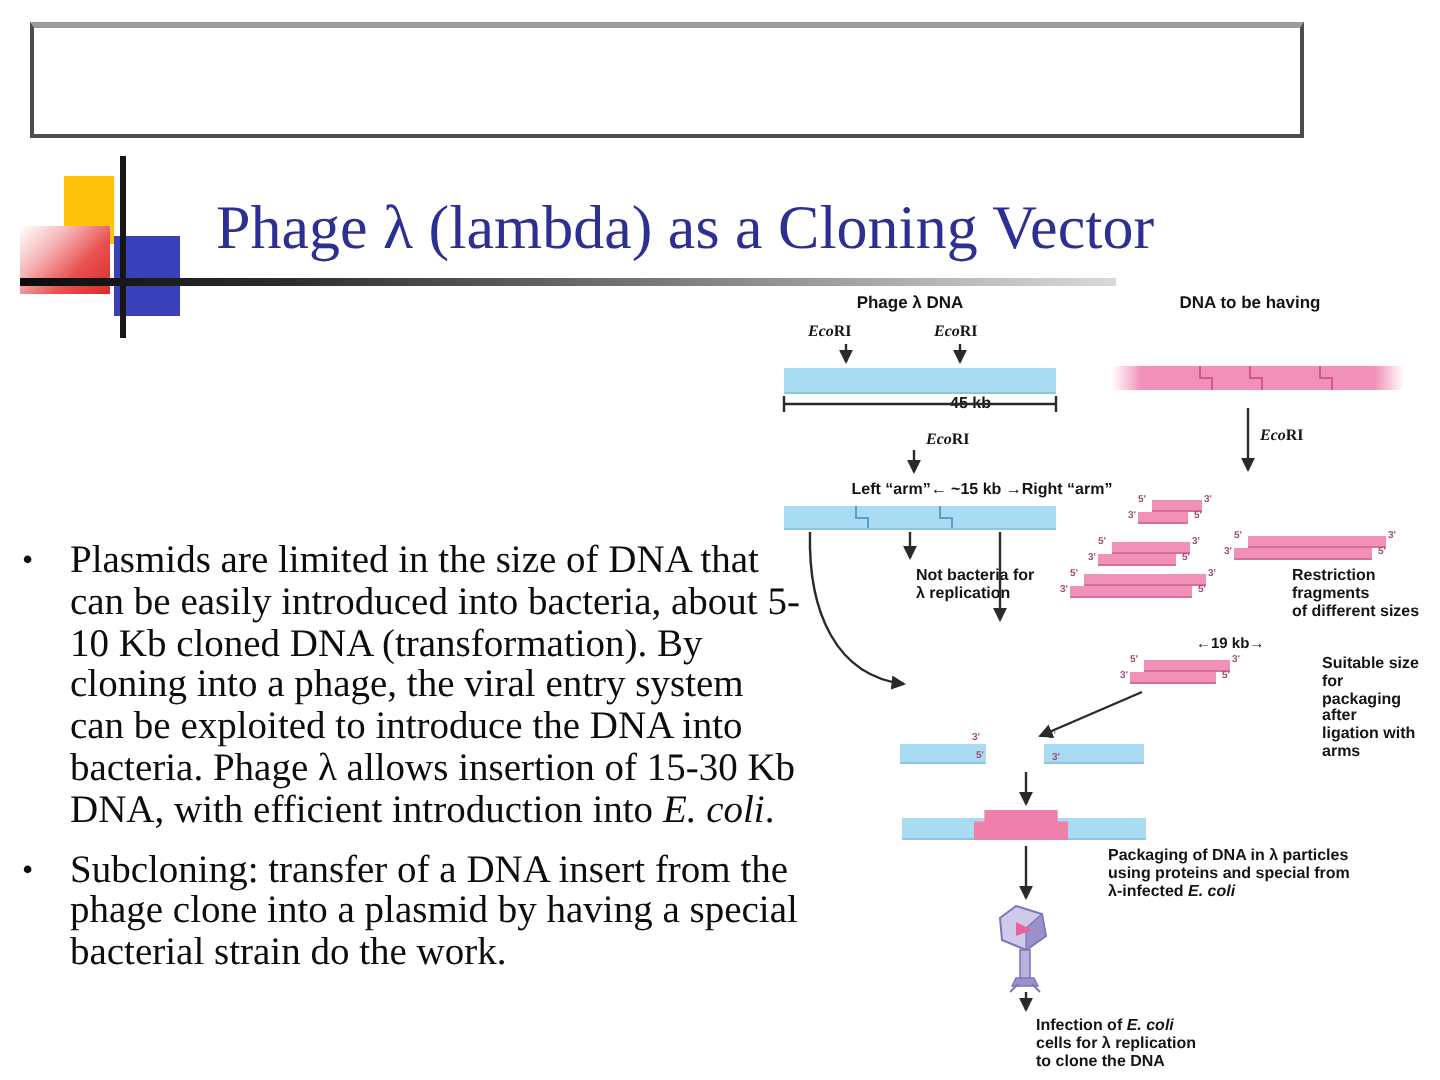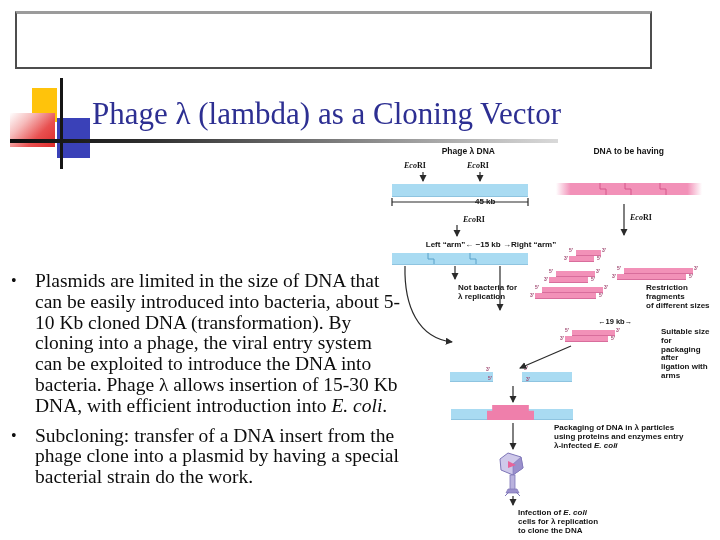--- a/index.html
+++ b/index.html
@@ -22,21 +22,21 @@
   .page-title{left:92px;top:96px;width:600px;font-family:"Liberation Serif",serif;
               font-size:31px;line-height:36px;white-space:nowrap;}
 
   .bullets{left:6px;top:271px;width:394px;font-family:"Liberation Serif",serif;
            font-size:19.5px;line-height:20.8px;color:#0d0d0d;}
   .bullet{position:relative;padding-left:29px;margin-bottom:9px;}
   .bullet .dot{position:absolute;left:5px;top:0px;font-size:16px;}
 
   
   .dlbl{font-weight:bold;font-size:8px;line-height:8.8px;color:#141414;white-space:pre-line;margin-left:32px;}
-  .dhead{font-weight:bold;font-size:8.5px;color:#141414;white-space:nowrap;text-align:right;}
+  .dhead{font-weight:bold;font-size:8.5px;color:#141414;white-space:nowrap;text-align:center;}
   .ecori{font-family:"Liberation Serif",serif;font-weight:bold;font-size:8px;color:#141414;white-space:nowrap;}
   .ecori em{font-style:italic;}
   .tiny{font-size:5px;line-height:5px;color:#a04a72;font-weight:bold;white-space:nowrap;}
 
   
   .bluebar{background:#a9dbf2;border-bottom:1px solid #8ec4e0;}
   .pinkfade{background:linear-gradient(to right,rgba(242,145,184,0) 0%,#f291b8 10%,#f291b8 90%,rgba(242,145,184,0) 100%);}
   .fragbar{position:absolute;height:5px;background:#f291b8;border-bottom:1px solid #d86d9c;}
   .frag{height:12px;}
 
@@ -51,21 +51,21 @@
 <div class="slide">
 
   <div class="abs top-box"></div>
 
   <div class="abs dec-yellow" style="background: rgb(255, 195, 11);"></div>
   <div class="abs dec-red"></div>
   <div class="abs dec-blue" style="background: rgb(58, 65, 184);"></div>
   <div class="abs dec-vline"></div>
   <div class="abs dec-hline"></div>
 
-  <div class="abs page-title" style="color: rgb(45, 47, 146);">Phage λ (lambda) as a Cloning Vector</div>
+  <div class="abs page-title" style="color: rgb(45, 47, 146); margin-left: 16px;">Phage λ (lambda) as a Cloning Vector</div>
 
   <div class="abs bullets">
     <div class="bullet">
       <span class="dot">•</span>
       <span style="white-space: pre-line;"><span>Plasmids are limited in the size of DNA that can be easily introduced into bacteria, about 5-10 Kb cloned DNA (transformation). By cloning into a phage, the viral entry system can be exploited to introduce the DNA into bacteria. Phage λ allows insertion of 15-30 Kb DNA, with efficient introduction into </span><i>E. coli</i><span>.</span></span>
     </div>
     <div class="bullet">
       <span class="dot">•</span>
       <span style="white-space: pre-line;"><span>Subcloning: transfer of a DNA insert from the phage clone into a plasmid by having a special bacterial strain do the work.</span></span>
     </div>
@@ -142,21 +142,21 @@
   <div class="abs bluebar" style="left:522px;top:372px;width:50px;height:9px;"></div>
   <div class="abs tiny" style="left:486px;top:367px;">3'</div>
   <div class="abs tiny" style="left:488px;top:376px;">5'</div>
   <div class="abs tiny" style="left:524px;top:366px;">5'</div>
   <div class="abs tiny" style="left:526px;top:377px;">3'</div>
 
   <div class="abs bluebar" style="left:451px;top:409px;width:122px;height:10px;"></div>
   <div class="abs pink-insert" style="left:487px;top:405px;width:47px;height:15px;"></div>
 
   <div class="abs dlbl" style="left: 522px; top: 424px; white-space: pre-line;"><span>Packaging of DNA in λ particles
-using proteins and enzymes entry
+using proteins and special from
 λ-infected </span><i>E. coli</i></div>
   <div class="abs dlbl" style="left: 486px; top: 509px; white-space: pre-line;"><span>Infection of </span><i>E. coli</i><span>
 cells for λ replication
 to clone the DNA</span></div>
 
   <svg class="abs" style="left:496px;top:452px;" width="34" height="46" viewBox="0 0 34 46">
     <polygon points="12,1 25,5 27,16 17,23 5,18 4,7" fill="#cfc9ea" stroke="#7e76b8" stroke-width="1"></polygon>
     <polygon points="25,5 27,16 17,23 17,12" fill="#9a90cc" stroke="#7e76b8" stroke-width="0.6"></polygon>
     <polygon points="12,9 20,13 12,16" fill="#e8639a"></polygon>
     <rect x="14" y="23" width="5" height="15" fill="#b9b2dd" stroke="#7e76b8" stroke-width="0.8"></rect>

